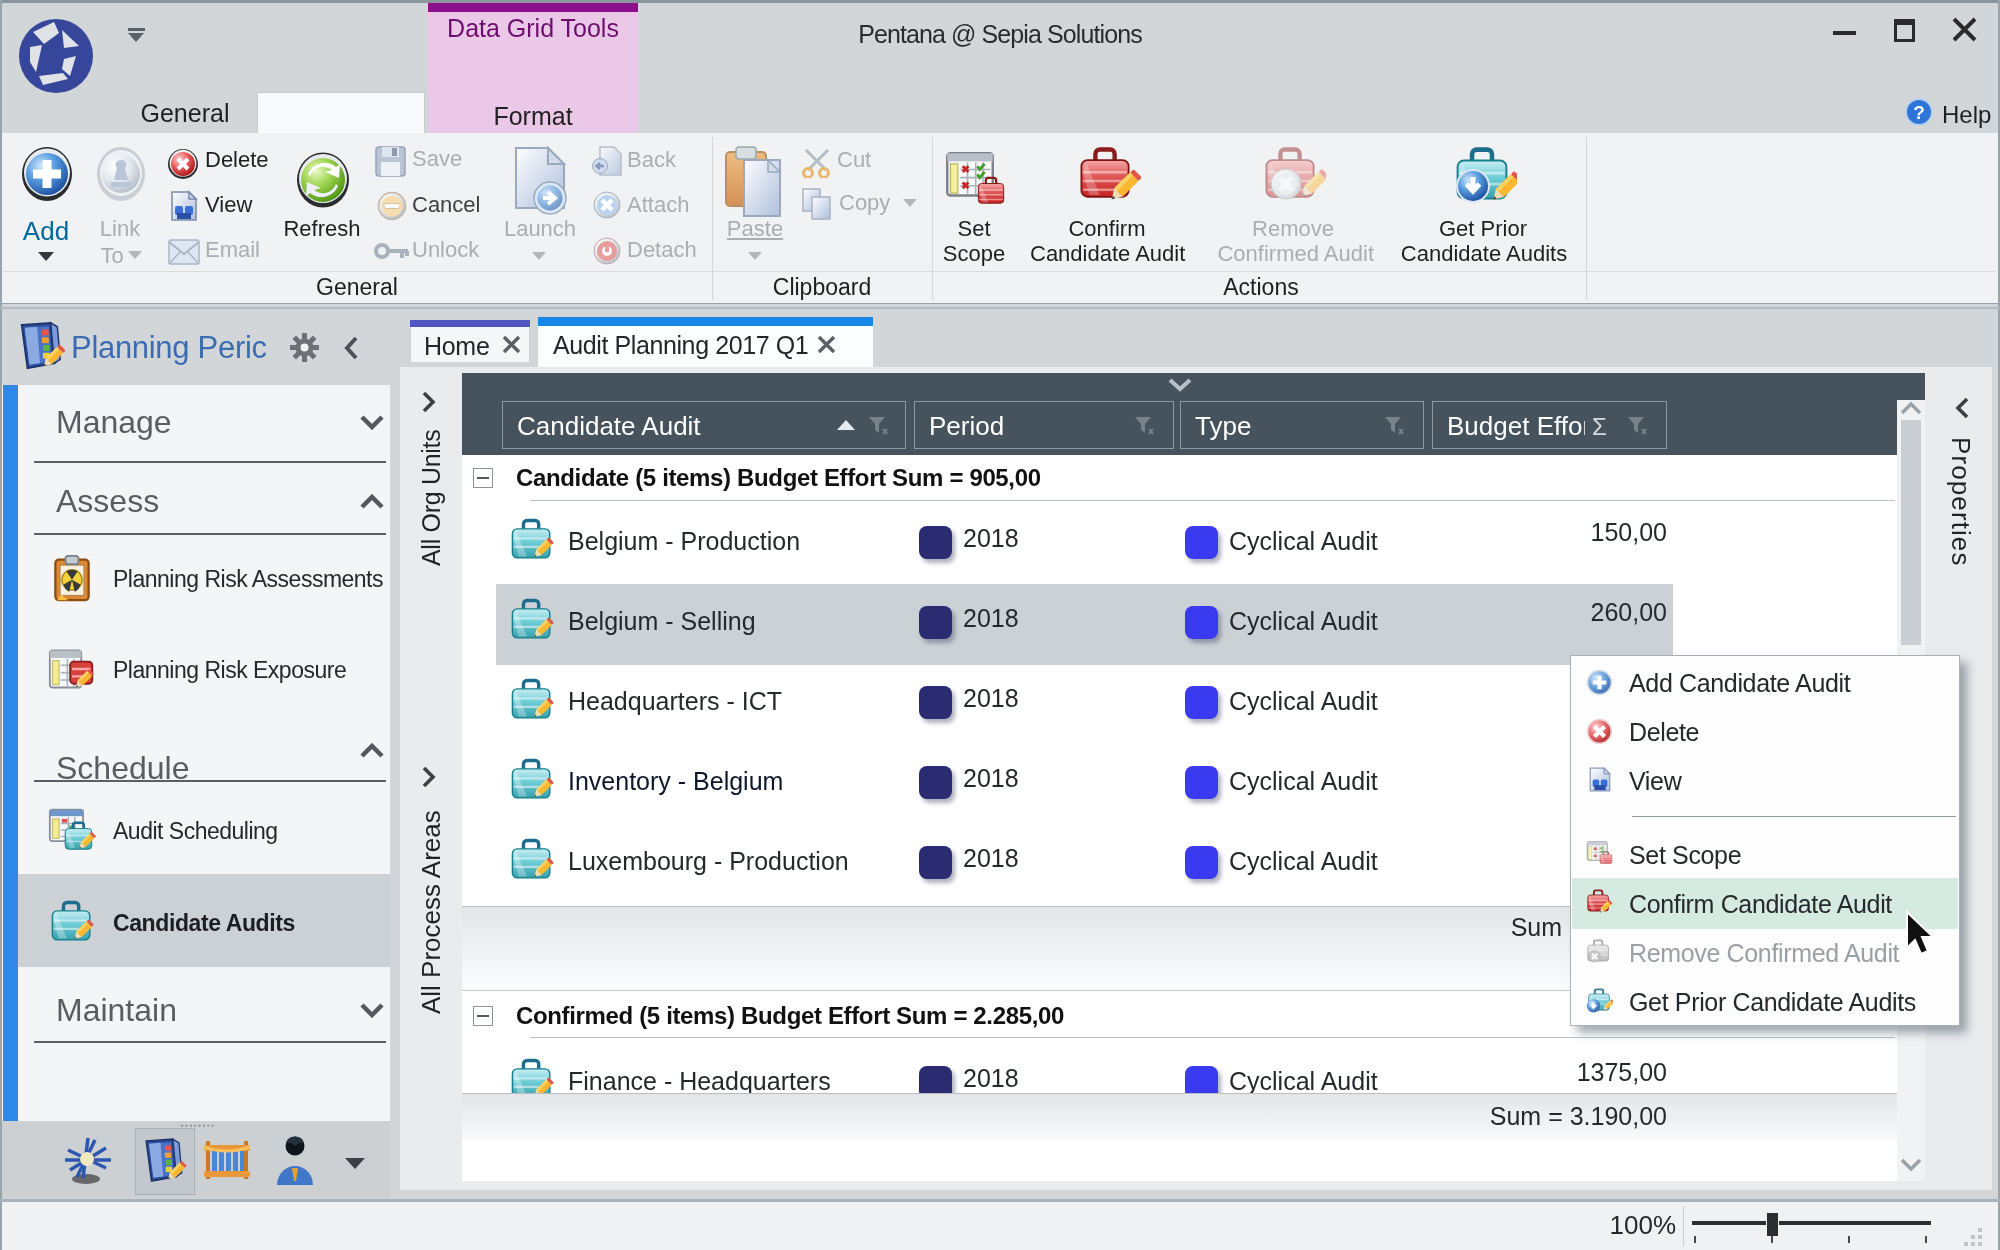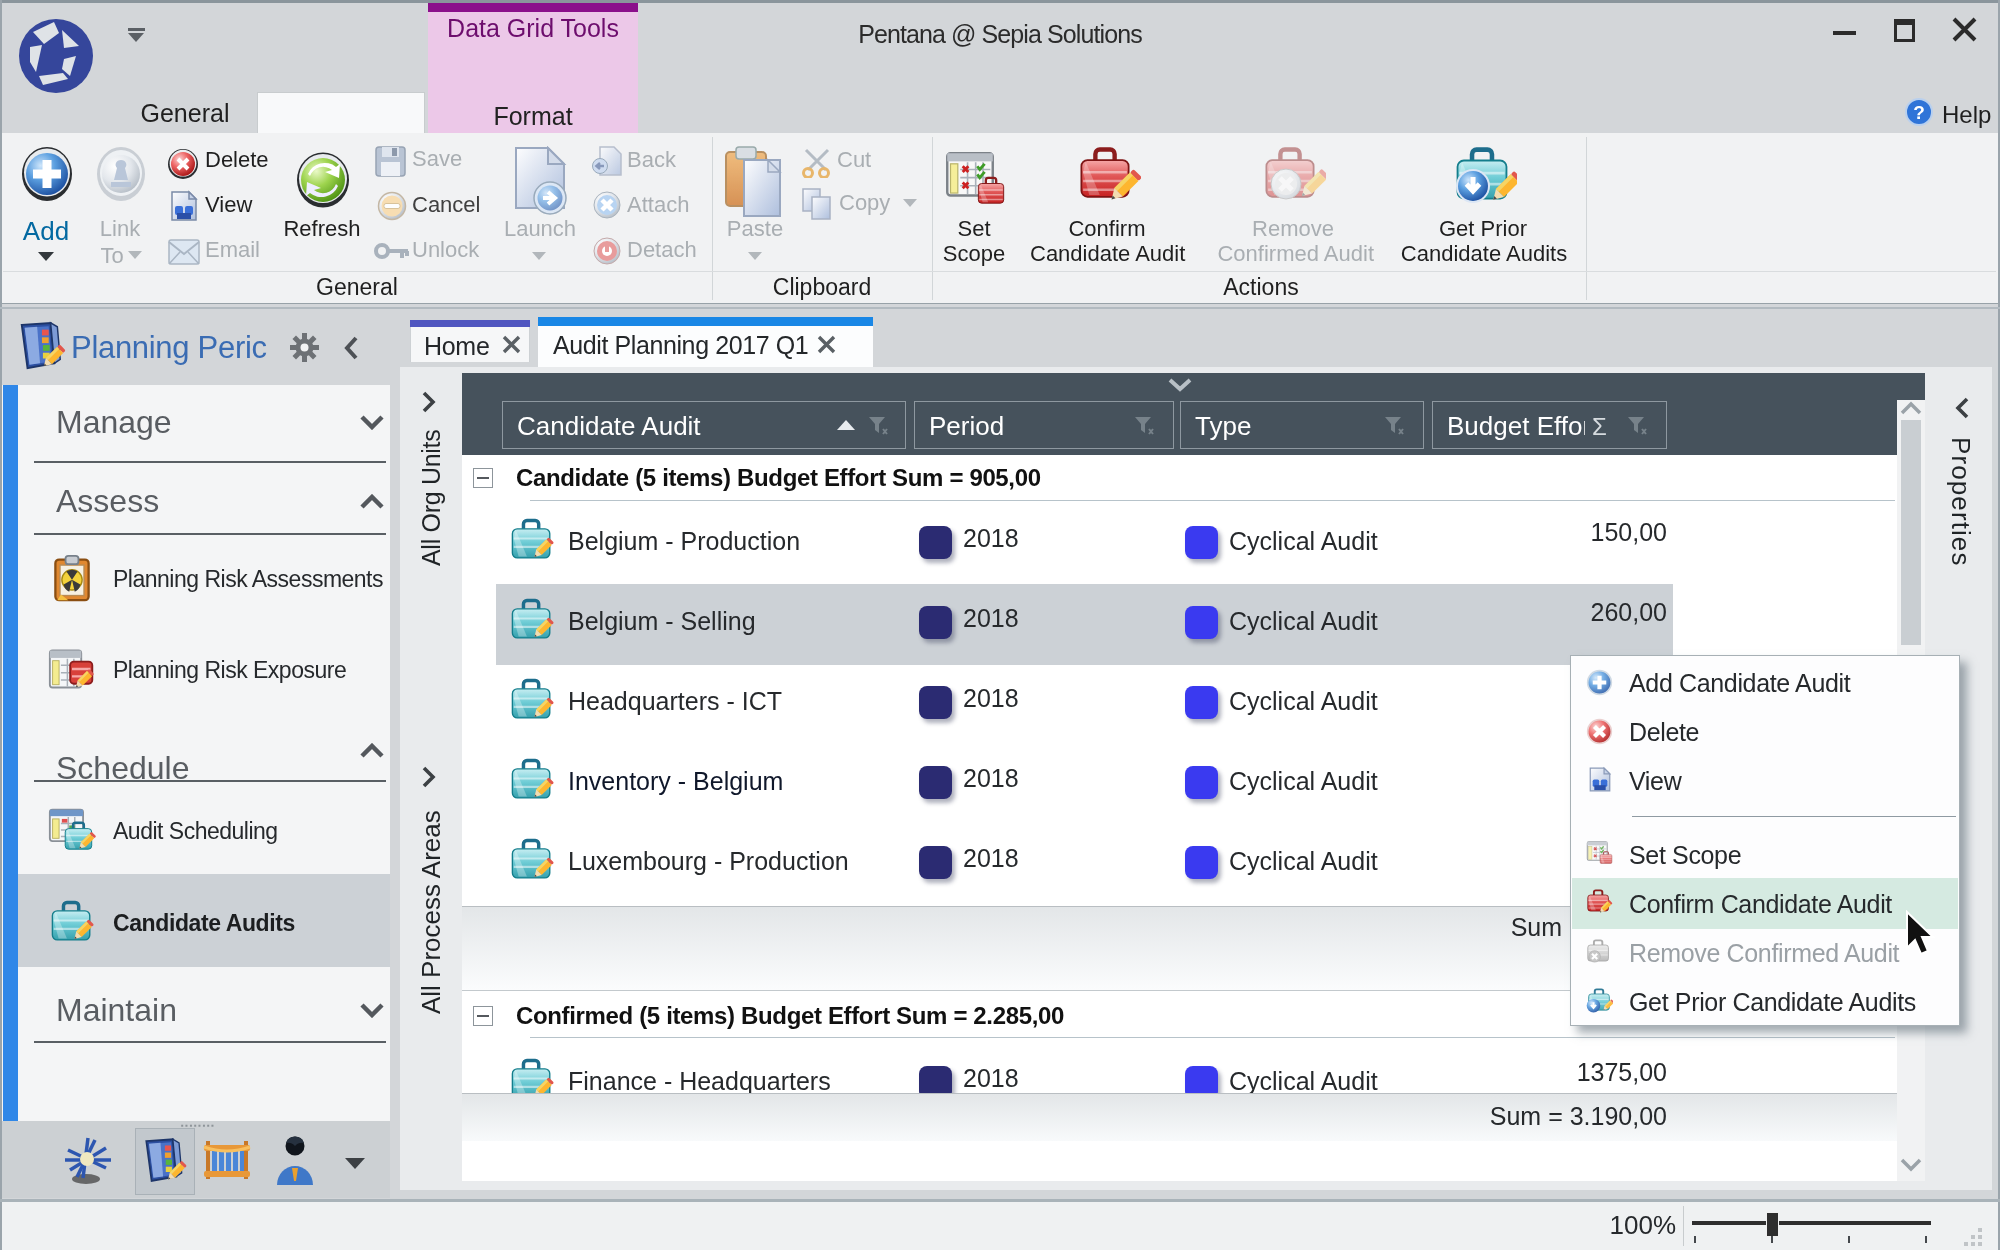--- a/index.html
+++ b/index.html
@@ -245,21 +245,21 @@
 </svg>
 <div class="ab txt" style="left:627px;top:237px;font-size:22px;color:#a9aeb2;">Detach</div>
 
 <svg class="ab" style="left:724px;top:146px;" width="62" height="72" viewBox="0 0 62 72">
   <rect x="2" y="6" width="40" height="54" rx="4" fill="url(#gClip)" stroke="#b08048" stroke-width="2" opacity="0.85"></rect>
   <rect x="12" y="1" width="20" height="12" rx="3" fill="#d9dee3" stroke="#9aa" stroke-width="1.5"></rect>
   <path d="M22 1 a6 6 0 0 1 0 0" fill="#ccc"></path>
   <path d="M20 14 h36 v56 h-36 z" fill="url(#gDoc)" stroke="#9aa8c0" stroke-width="2"></path>
   <path d="M44 14 l12 12 h-12 z" fill="#d4dcea" stroke="#9aa8c0" stroke-width="1.5"></path>
 </svg>
-<div class="ab txt" style="left:705px;top:216px;width:100px;text-align:center;font-size:22px;color:#a9aeb2;">Paste</div>
+<div class="ab txt" style="left:705px;top:216px;width:100px;text-align:center;font-size:22px;color:#a9aeb2;text-decoration:underline;">Paste</div>
 <div class="ab" style="left:748px;top:252px;width:0;height:0;border-left:7px solid transparent;border-right:7px solid transparent;border-top:8px solid #b2b7bb;"></div>
 
 <svg class="ab" style="left:800px;top:148px;" width="34" height="30" viewBox="0 0 34 30">
   <path d="M6 2 L26 22 M28 2 L8 22" stroke="#b4bcc4" stroke-width="3"></path>
   <circle cx="8" cy="25" r="4.5" fill="none" stroke="#e8b66a" stroke-width="3"></circle>
   <circle cx="24" cy="25" r="4.5" fill="none" stroke="#e8b66a" stroke-width="3"></circle>
 </svg>
 <div class="ab txt" style="left:837px;top:147px;font-size:22px;color:#a9aeb2;">Cut</div>
 <svg class="ab" style="left:801px;top:187px;" width="32" height="34" viewBox="0 0 32 34">
   <rect x="2" y="2" width="17" height="22" fill="url(#gDoc)" stroke="#a9b2c4" stroke-width="1.5"></rect>

